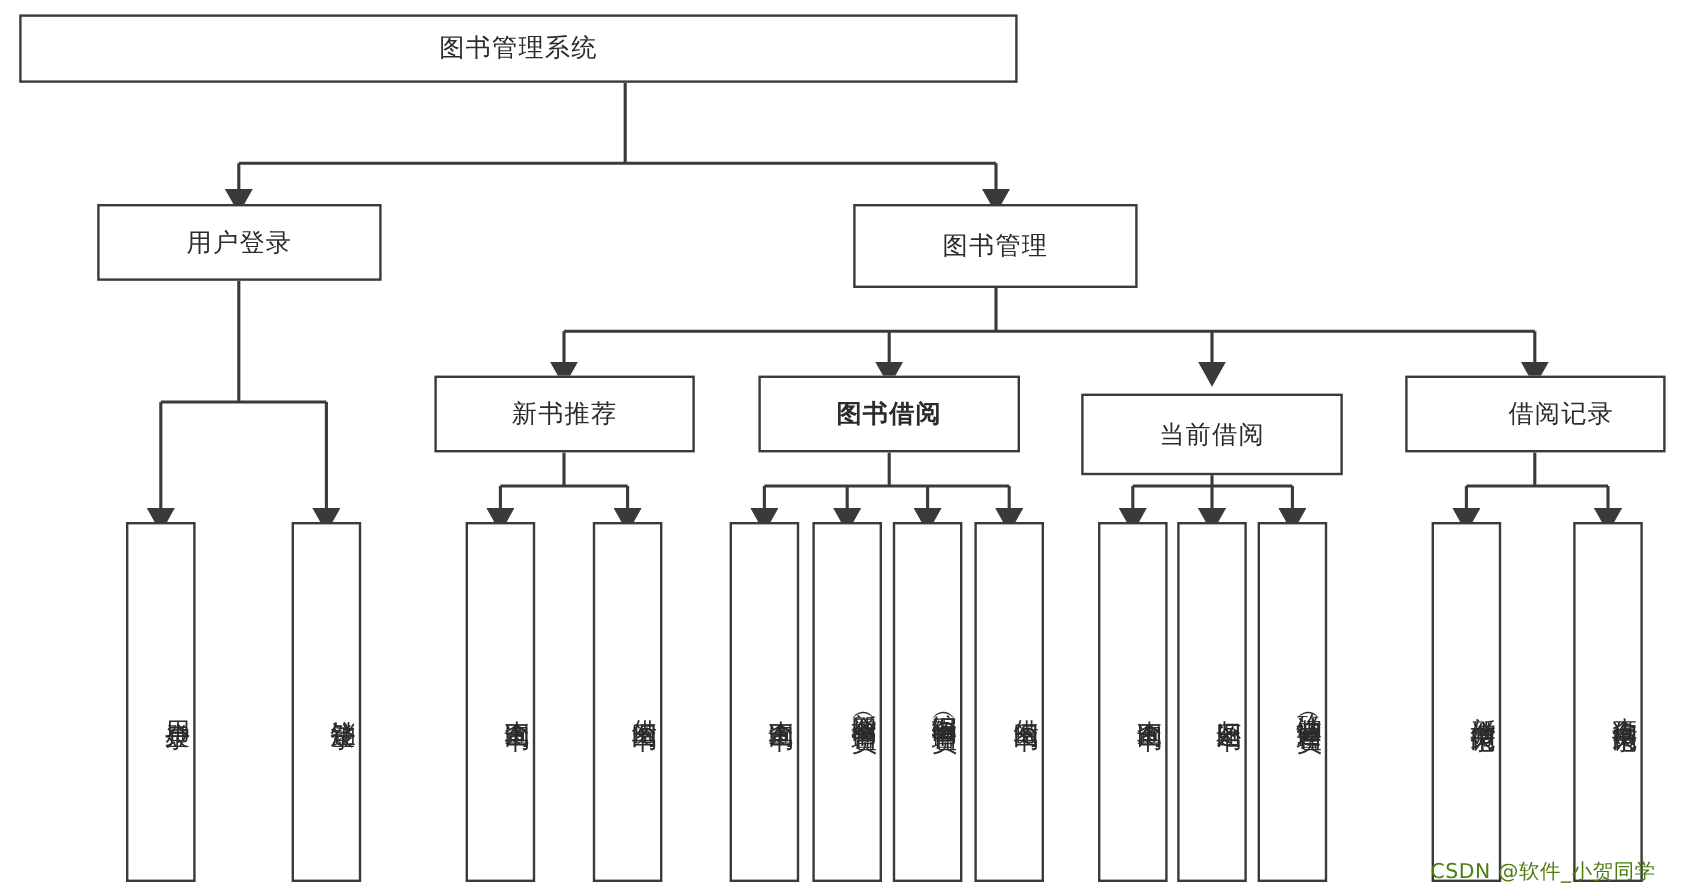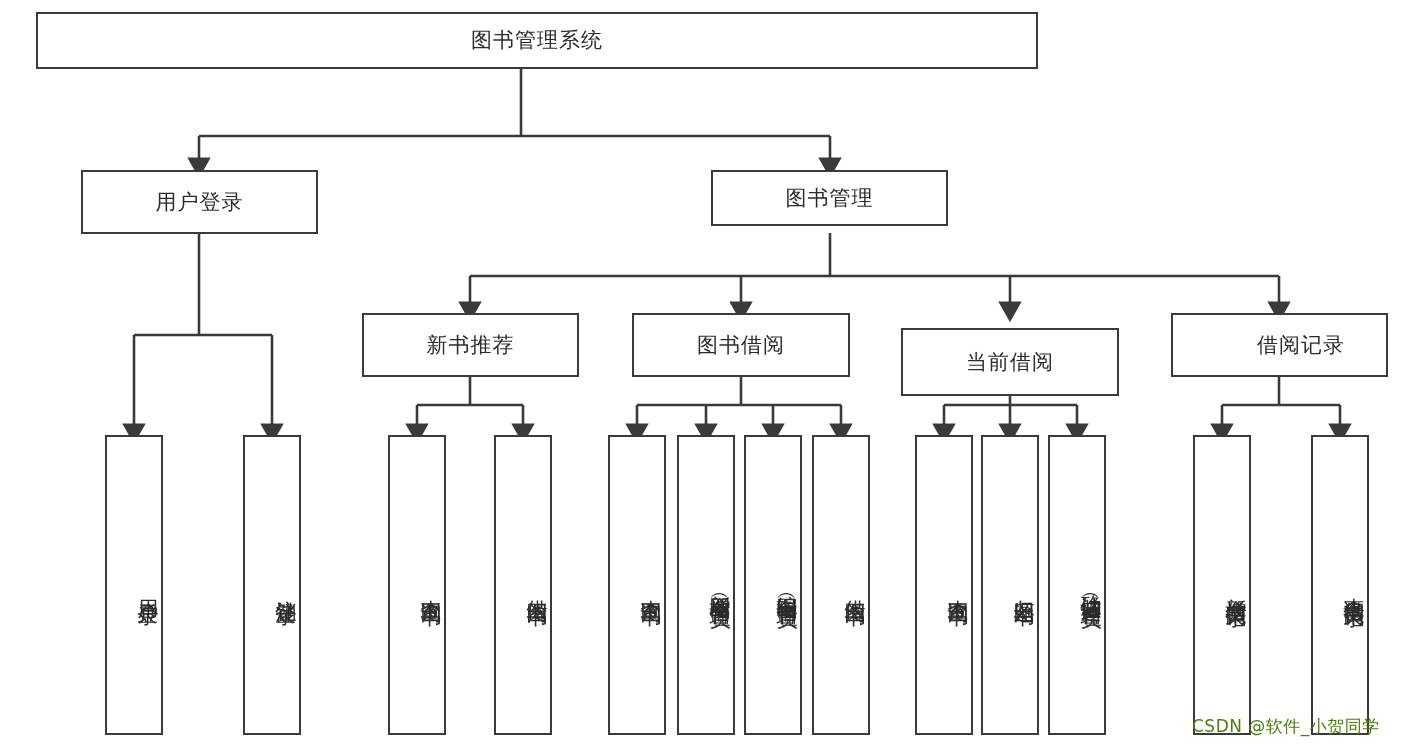--- a/index.html
+++ b/index.html
@@ -116,27 +116,27 @@
       <path d="M1010,405 L1010,426" marker-end="url(#arrow)"></path>
       <path d="M1077,405 L1077,426" marker-end="url(#arrow)"></path>
 
       <path d="M1279,377 L1279,405"></path>
       <path d="M1222,405 L1340,405"></path>
       <path d="M1222,405 L1222,426" marker-end="url(#arrow)"></path>
       <path d="M1340,405 L1340,426" marker-end="url(#arrow)"></path>
     </g>
   </svg>
 
-  <div class="node-box node-h" style="left:36px;top:12px;width:1002px;height:57px;">图书管理系统</div>
+  <div class="node-box node-h" style="left:16px;top:12px;width:832px;height:57px;">图书管理系统</div>
 
   <div class="node-box node-h" style="left:81px;top:170px;width:237px;height:64px;">用户登录</div>
-  <div class="node-box node-h" style="left:711px;top:170px;width:237px;height:56px;">图书管理</div>
+  <div class="node-box node-h" style="left:711px;top:170px;width:237px;height:70px;">图书管理</div>
 
   <div class="node-box node-h" style="left:362px;top:313px;width:217px;height:64px;text-align:right;">新书推荐</div>
-  <div class="node-box node-h" style="left:632px;top:313px;width:218px;height:64px;">图书借阅</div>
+  <div class="node-box node-h" style="left:632px;top:313px;width:218px;height:64px;font-weight:bold;">图书借阅</div>
   <div class="node-box node-h" style="left:901px;top:328px;width:218px;height:68px;text-align:right;">当前借阅</div>
   <div class="node-box node-h" style="left:1171px;top:313px;width:217px;height:64px;padding-left:43px;">借阅记录</div>
 
   <div class="node-box node-v" style="left:105px;top:435px;width:58px;height:300px;">用户登录</div>
   <div class="node-box node-v" style="left:243px;top:435px;width:58px;height:300px;">注销登录</div>
 
   <div class="node-box node-v" style="left:388px;top:435px;width:58px;height:300px;">查询图书</div>
   <div class="node-box node-v" style="left:494px;top:435px;width:58px;height:300px;">借阅图书</div>
 
   <div class="node-box node-v" style="left:608px;top:435px;width:58px;height:300px;">查询图书</div>

